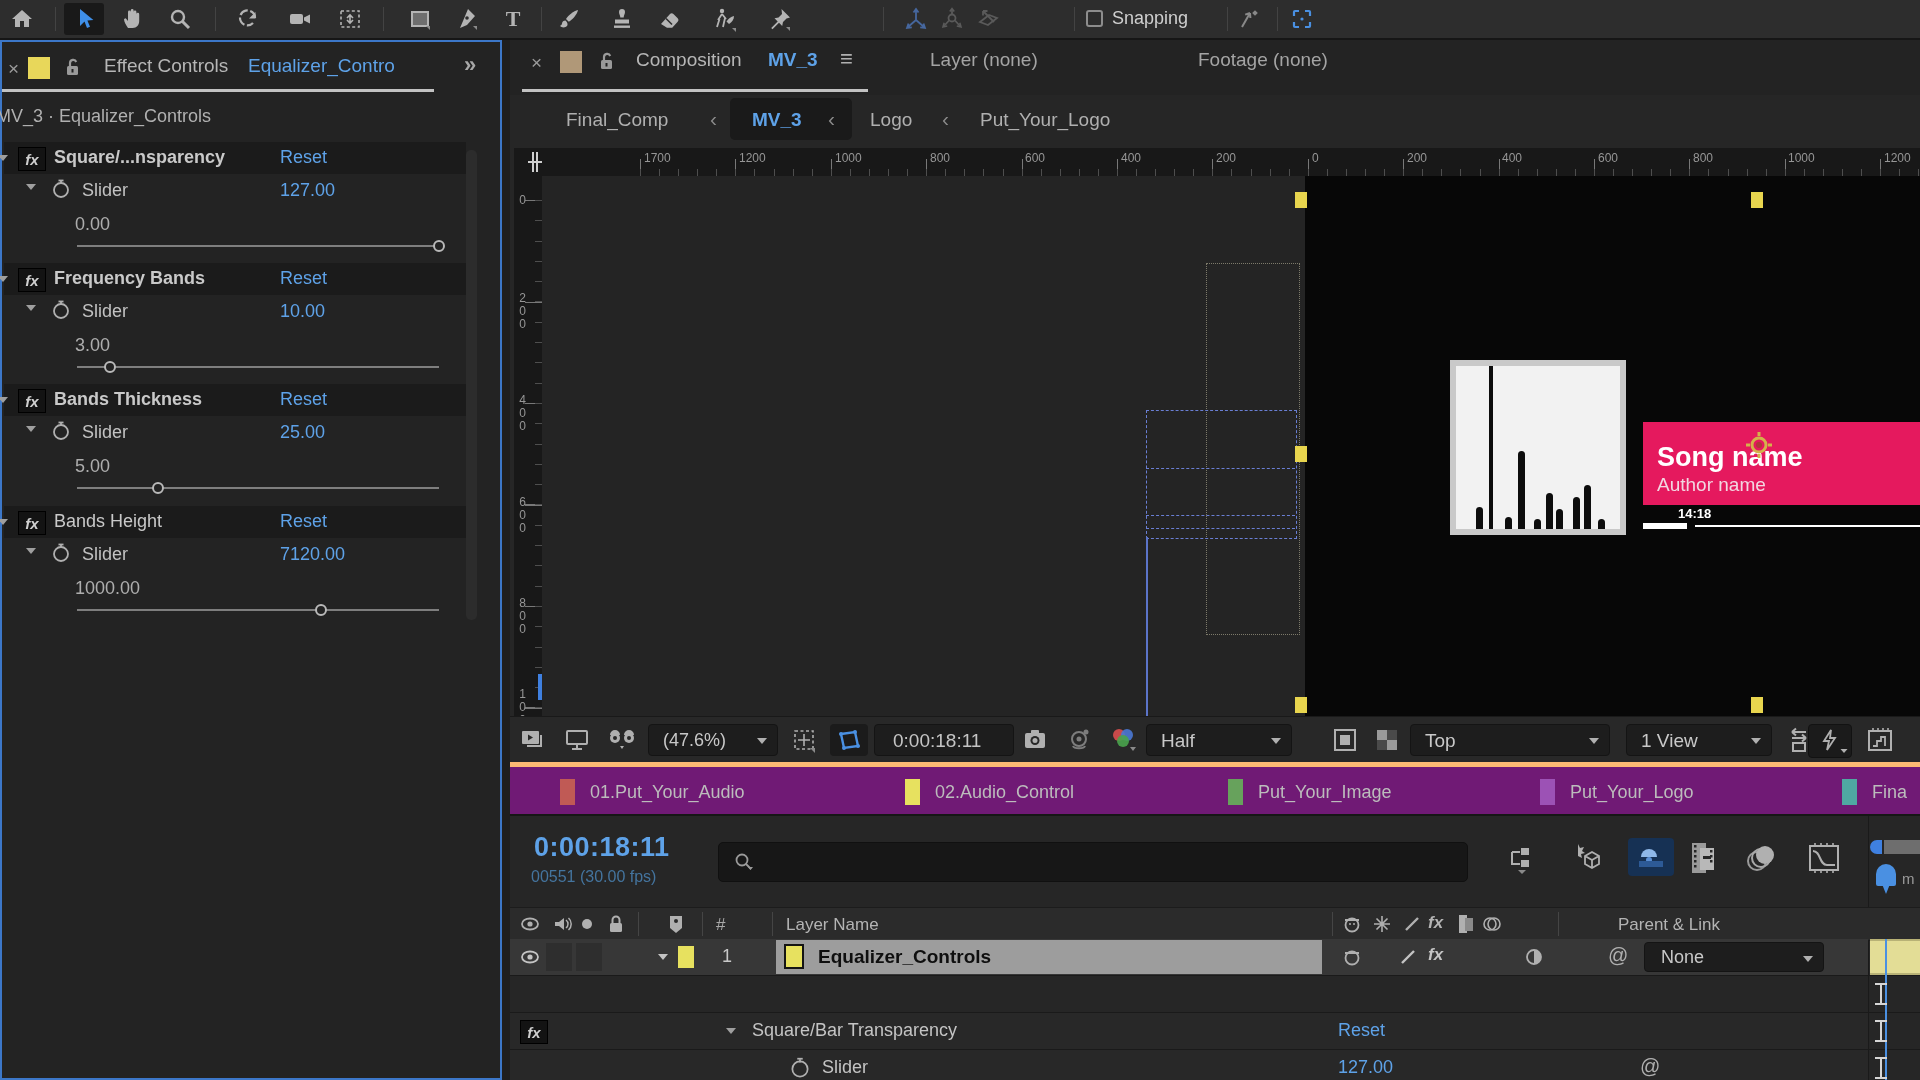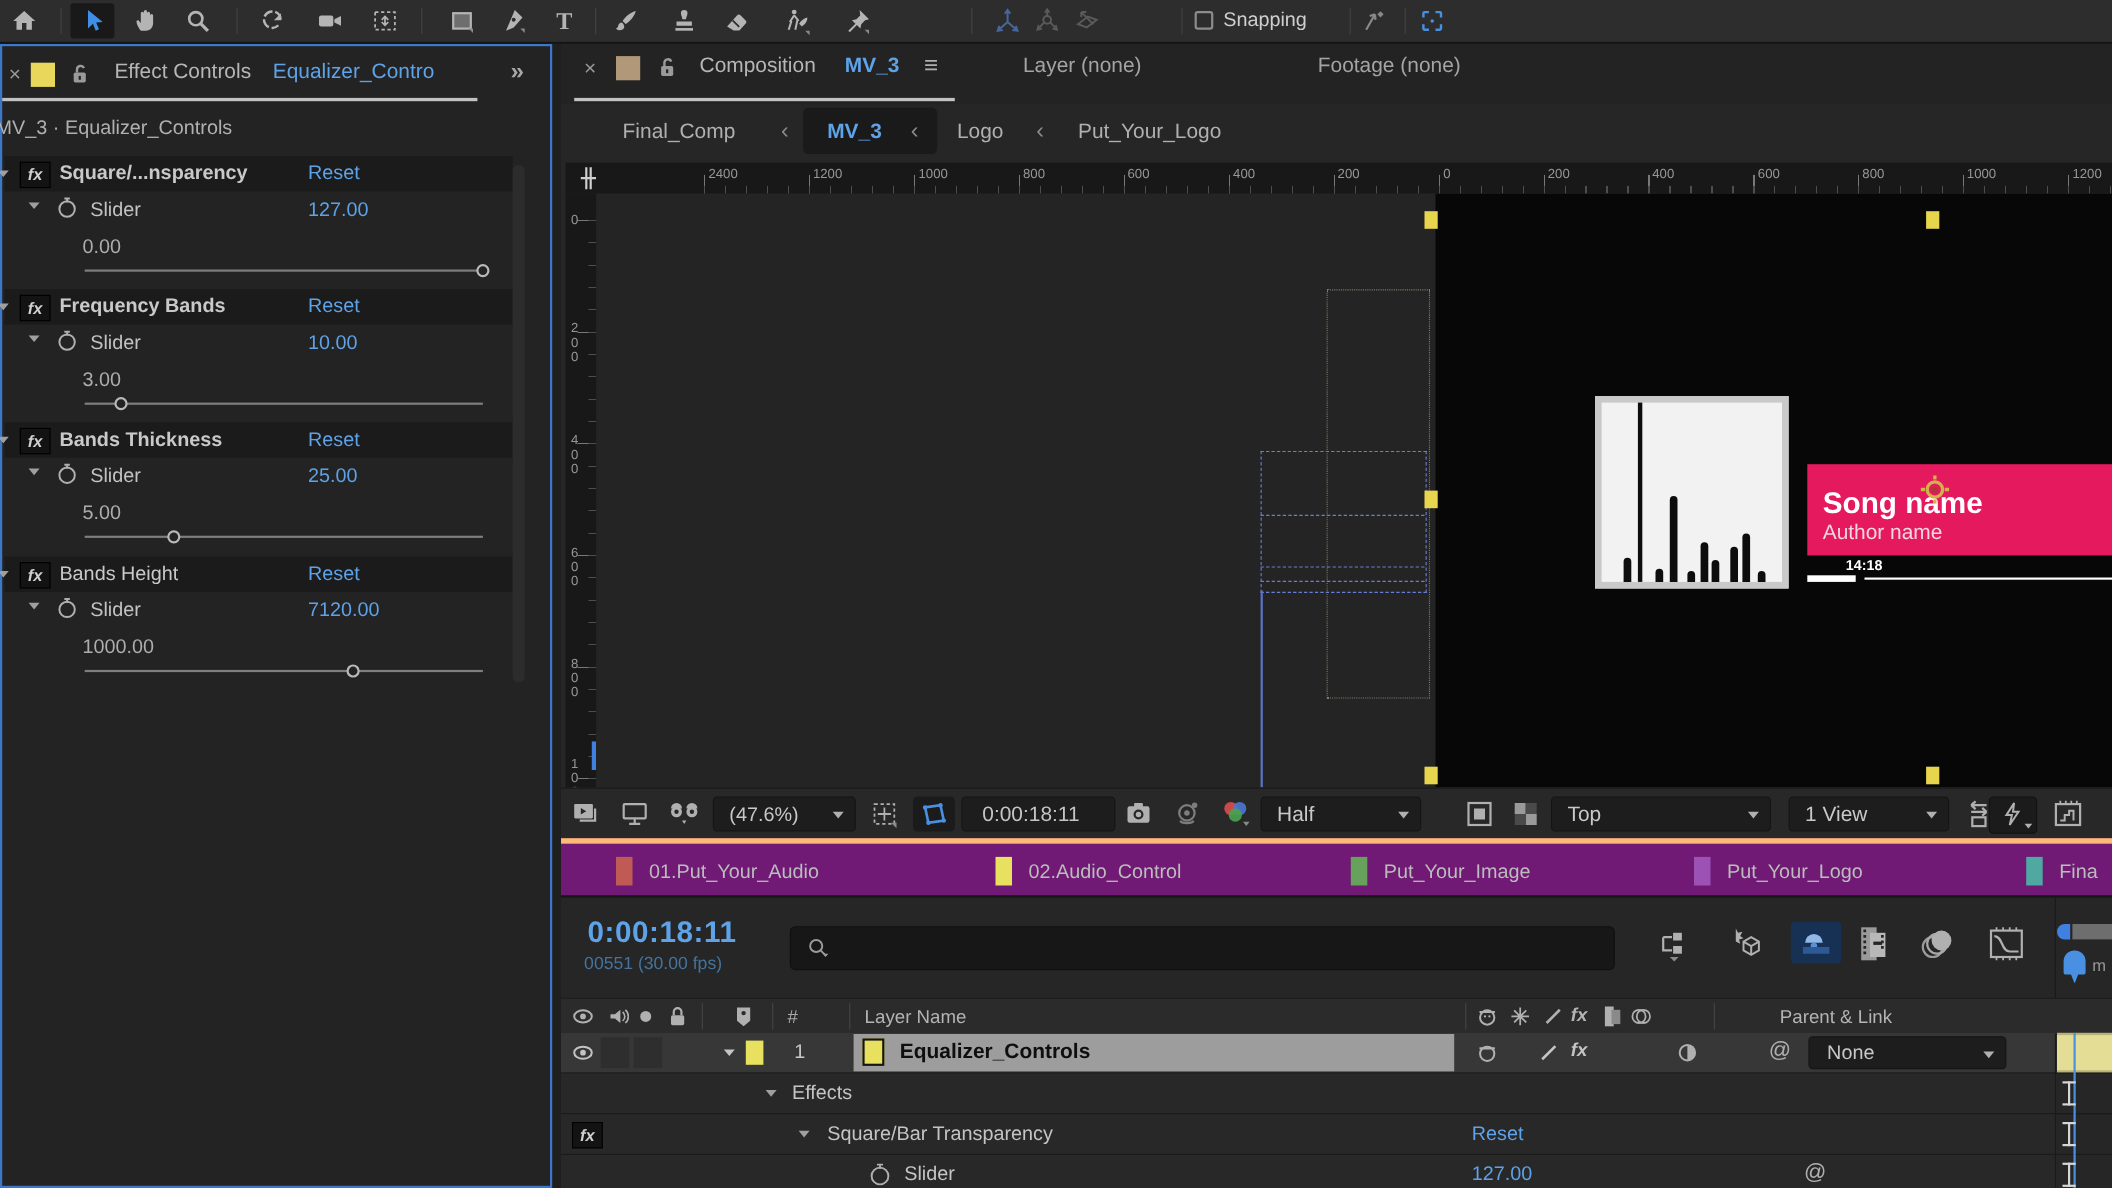--- a/index.html
+++ b/index.html
@@ -325,21 +325,21 @@
       <div class="t" style="left:470px;top:14px;font-size:19px;color:#b0b0b0">Put_Your_Logo</div>
     </div>
   </div>
 
   <div class="p" style="left:514px;top:148px;width:28px;height:28px;background:#181818">
     <svg width="28" height="28" viewBox="0 0 28 28">
         <path d="M19 4 v20 M23 4 v20 M14 14 h14" stroke="#cfcfcf" stroke-width="2" fill="none"></path>
       </svg>
   </div>
   <div id="hruler">
-    <span class="rnum" style="left:102px;top:3px">2400</span>
+    <span class="rnum" style="left:102px;top:3px">1700</span>
     <span class="rnum" style="left:197px;top:3px">1200</span>
     <span class="rnum" style="left:293px;top:3px">1000</span>
     <span class="rnum" style="left:388px;top:3px">800</span>
     <span class="rnum" style="left:483px;top:3px">600</span>
     <span class="rnum" style="left:579px;top:3px">400</span>
     <span class="rnum" style="left:674px;top:3px">200</span>
     <span class="rnum" style="left:770px;top:3px">0</span>
     <span class="rnum" style="left:865px;top:3px">200</span>
     <span class="rnum" style="left:960px;top:3px">400</span>
     <span class="rnum" style="left:1056px;top:3px">600</span>
@@ -707,24 +707,20 @@
           </svg>
       </div>
       <div class="t" style="left:1098px;top:5px;font-size:20px;color:#b0b0b0">@</div>
       <div class="dd dda" style="left:1134px;top:3px;width:180px;height:30px">
         <span class="t" style="left:16px;top:4px;font-size:18px;color:#c8c8c8">None</span>
       </div>
     </div>
     <div class="p" style="left:1360px;top:123px;width:50px;height:36px;background:#e3dd96;border-top:2px solid #b8b276;border-bottom:2px solid #b8b276;box-sizing:border-box"></div>
 
     <div class="hl" style="top:159px"></div>
-    <div class="p" style="left:0;top:160px;width:1358px;height:36px;background:#282828">
-      <div class="p twirl" style="left:186px;top:15px"></div>
-      <div class="t" style="left:210px;top:7px;font-size:18px;color:#c4c4c4">Effects</div>
-    </div>
 
     <div class="hl" style="top:196px"></div>
     <div class="p" style="left:0;top:197px;width:1358px;height:36px;background:#282828">
       <div class="fxbadge" style="left:10px;top:7px">fx</div>
       <div class="p twirl" style="left:216px;top:15px"></div>
       <div class="t" style="left:242px;top:7px;font-size:18px;color:#c4c4c4">Square/Bar Transparency</div>
       <div class="t blue" style="left:828px;top:7px;font-size:18px">Reset</div>
     </div>
 
     <div class="hl" style="top:233px"></div>

